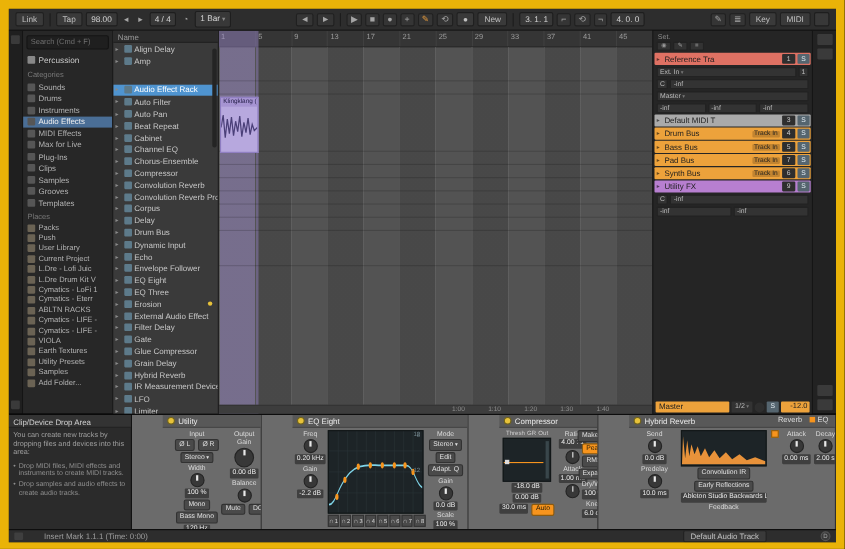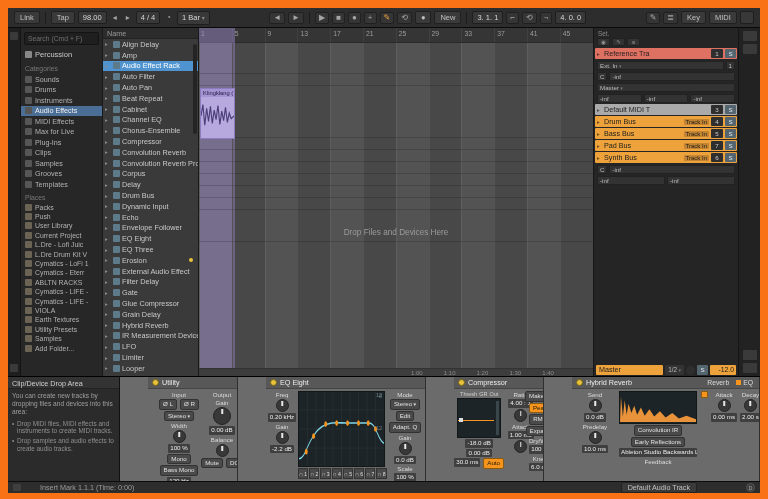--- a/index.html
+++ b/index.html
@@ -1,17 +1,17 @@
 <!DOCTYPE html>
 <html><head>
 <meta charset="utf-8">
 <style>
   *{margin:0;padding:0;box-sizing:border-box;font-family:"Liberation Sans",sans-serif;}
   html,body{background:#000;}
-  .stage{position:relative;width:768px;height:499px;background:#f97316;overflow:hidden;}
+  .stage{position:relative;width:768px;height:499px;background:#eab308;overflow:hidden;}
   .app{position:absolute;left:8px;top:8px;width:752px;height:485px;background:#1a1a1a;display:flex;flex-direction:column;color:#c5c5c5;font-size:8px;overflow:hidden;}
 
   
   .transport{height:20px;background:#2d2d2d;border-bottom:1px solid #0a0a0a;display:flex;align-items:center;padding:0 6px;gap:3px;flex:none;}
   .t-group{display:flex;align-items:center;gap:3px;}
   .t-center{flex:1;justify-content:center;}
   .t-btn{background:#3a3a3a;border:1px solid #202020;border-radius:2px;color:#c0c0c0;font-size:7.5px;padding:1px 5px;line-height:9px;white-space:nowrap;cursor:default;}
   .t-val{background:#383838;border:1px solid #1e1e1e;border-radius:2px;padding:1px 4px;color:#d6d6d6;font-size:7.5px;line-height:9px;white-space:nowrap;}
   .t-sep{width:1px;height:12px;background:#1c1c1c;margin:0 2px;}
   .t-ico{color:#a5a5a5;font-size:8px;line-height:10px;background:#353535;border:1px solid #202020;border-radius:2px;padding:0 3px;}
@@ -36,21 +36,21 @@
   .places .side-item{height:9.4px;font-size:6.9px;}
   .places .ico{background:#6b6354;}
 
   
   .file-list{width:96px;background:#3a3a3a;border-right:1px solid #1a1a1a;display:flex;flex-direction:column;position:relative;flex:none;}
   .list-header{height:11px;background:#2c2c2c;border-bottom:1px solid #222;color:#9a9a9a;font-size:7.2px;padding:1px 4px;flex:none;}
   .dev-rows{flex:1;overflow:hidden;}
   .dev-row{display:flex;align-items:center;gap:2px;height:10.8px;padding:0 2px;color:#c8c8c8;font-size:7.3px;white-space:nowrap;overflow:hidden;}
   .dev-row::before{content:"▸";color:#8a8a8a;font-size:5.5px;width:6px;flex:none;}
   .dev-row .dicon{width:7px;height:7px;background:#5d7a8a;border-radius:1px;flex:none;}
-  .dev-row.selected{background:#4f94d0;color:#fff;}
+  .dev-row.selected{background:#4f94d0;color:#fff;margin-top:16px;}
   .dev-row.has-dot::after{content:"";width:4px;height:4px;border-radius:50%;background:#e7c23a;margin-left:auto;margin-right:3px;flex:none;}
   .list-scroll{position:absolute;right:1px;top:16px;width:4px;height:90px;background:#242424;border-radius:2px;}
 
   
   .arrangement{flex:1;position:relative;background:#4c4c4c;overflow:hidden;min-width:0;}
   .ruler{height:15px;background:#353535;border-bottom:1px solid #2a2a2a;position:relative;display:flex;}
   .bar-num{width:32.8px;flex:none;color:#9c9c9c;font-size:6.8px;padding:2px 0 0 2px;border-left:1px solid #404040;}
   .bar-num:first-child{border-left:none;}
   .ruler-clip{position:absolute;left:0;top:0;height:100%;width:36px;background:rgba(160,140,210,.45);}
   .lanes{position:absolute;top:15px;left:0;right:0;bottom:8px;
@@ -482,21 +482,20 @@
         <div class="lane-line" style="top:142px"></div>
         <div class="lane-line" style="top:154px"></div>
         <div class="lane-line" style="top:166px"></div>
         <div class="lane-line" style="top:198px"></div>
         <div class="clip">
           <div class="clip-title">Klingklang (</div>
           <svg viewBox="0 0 35 40" preserveAspectRatio="none">
             <polyline points="0,20 2,8 4,30 6,12 8,26 10,10 12,28 14,14 16,24 18,9 20,29 22,15 24,25 26,11 28,27 30,17 32,23 35,20" fill="none" stroke="#4a3f78" stroke-width="1.2"></polyline>
           </svg>
         </div>
-        <div class="drop-hint">Drop Files and Devices Here</div>
       </div>
       <div class="time-ruler">
         <span class="time-spacer"></span>
         <span style="display:flex;">
               <span class="time-label">1:00</span>
               <span class="time-label">1:10</span>
               <span class="time-label">1:20</span>
               <span class="time-label">1:30</span>
               <span class="time-label">1:40</span>
             </span>
@@ -567,20 +566,26 @@
             <div class="trk c-orange">
           <span class="fold"></span>
           <span class="nm">Synth Bus</span>
           <span class="route">Track In</span>
           <span class="num">6</span>
           <span class="solo">S</span>
         </div>
           </div>
 
 
+      <div class="trk c-purple">
+        <span class="fold"></span>
+        <span class="nm">Utility FX</span>
+        <span class="num">9</span>
+        <span class="solo">S</span>
+      </div>
       <div class="io-row">
         <span class="io-box">C</span>
         <span class="io-box grow">-inf</span>
       </div>
       <div class="io-row">
             <span class="io-box grow">-inf</span>
             <span class="io-box grow">-inf</span>
           </div>
 
       <div class="master-row">

